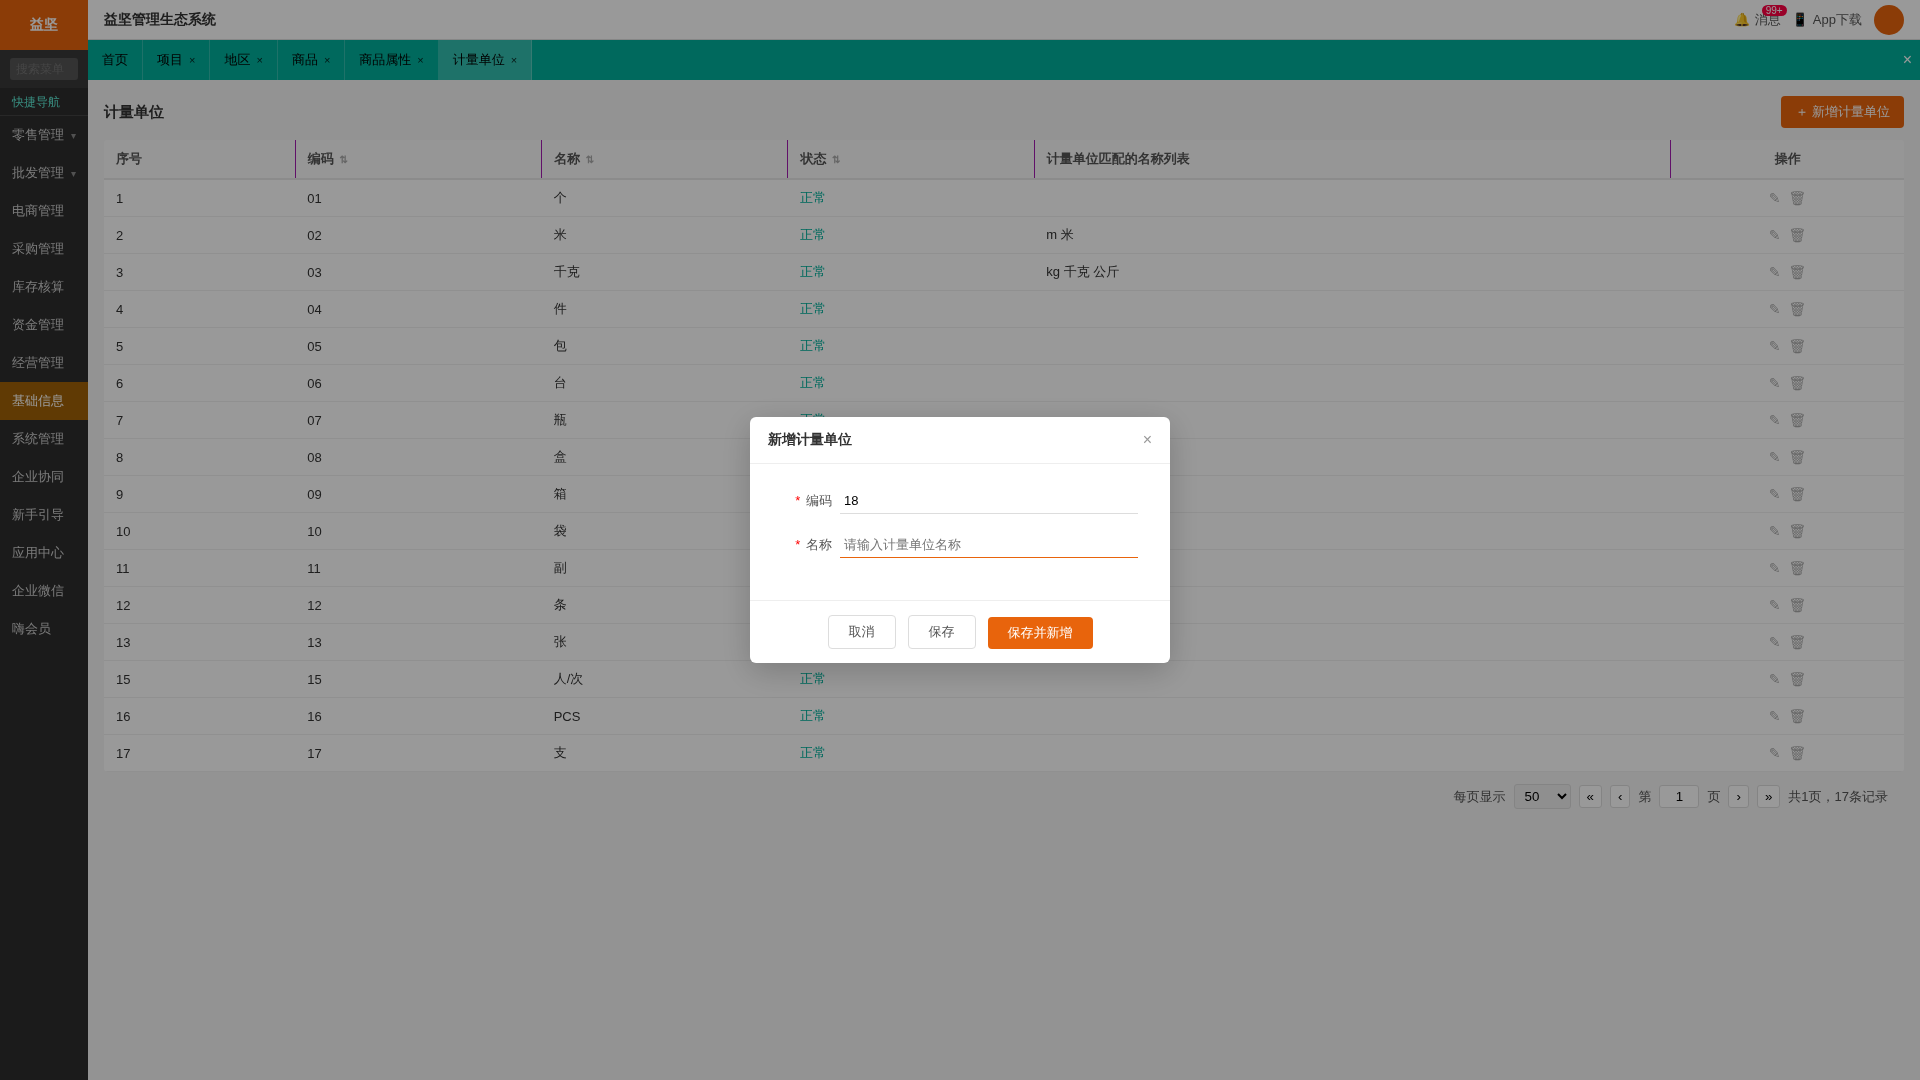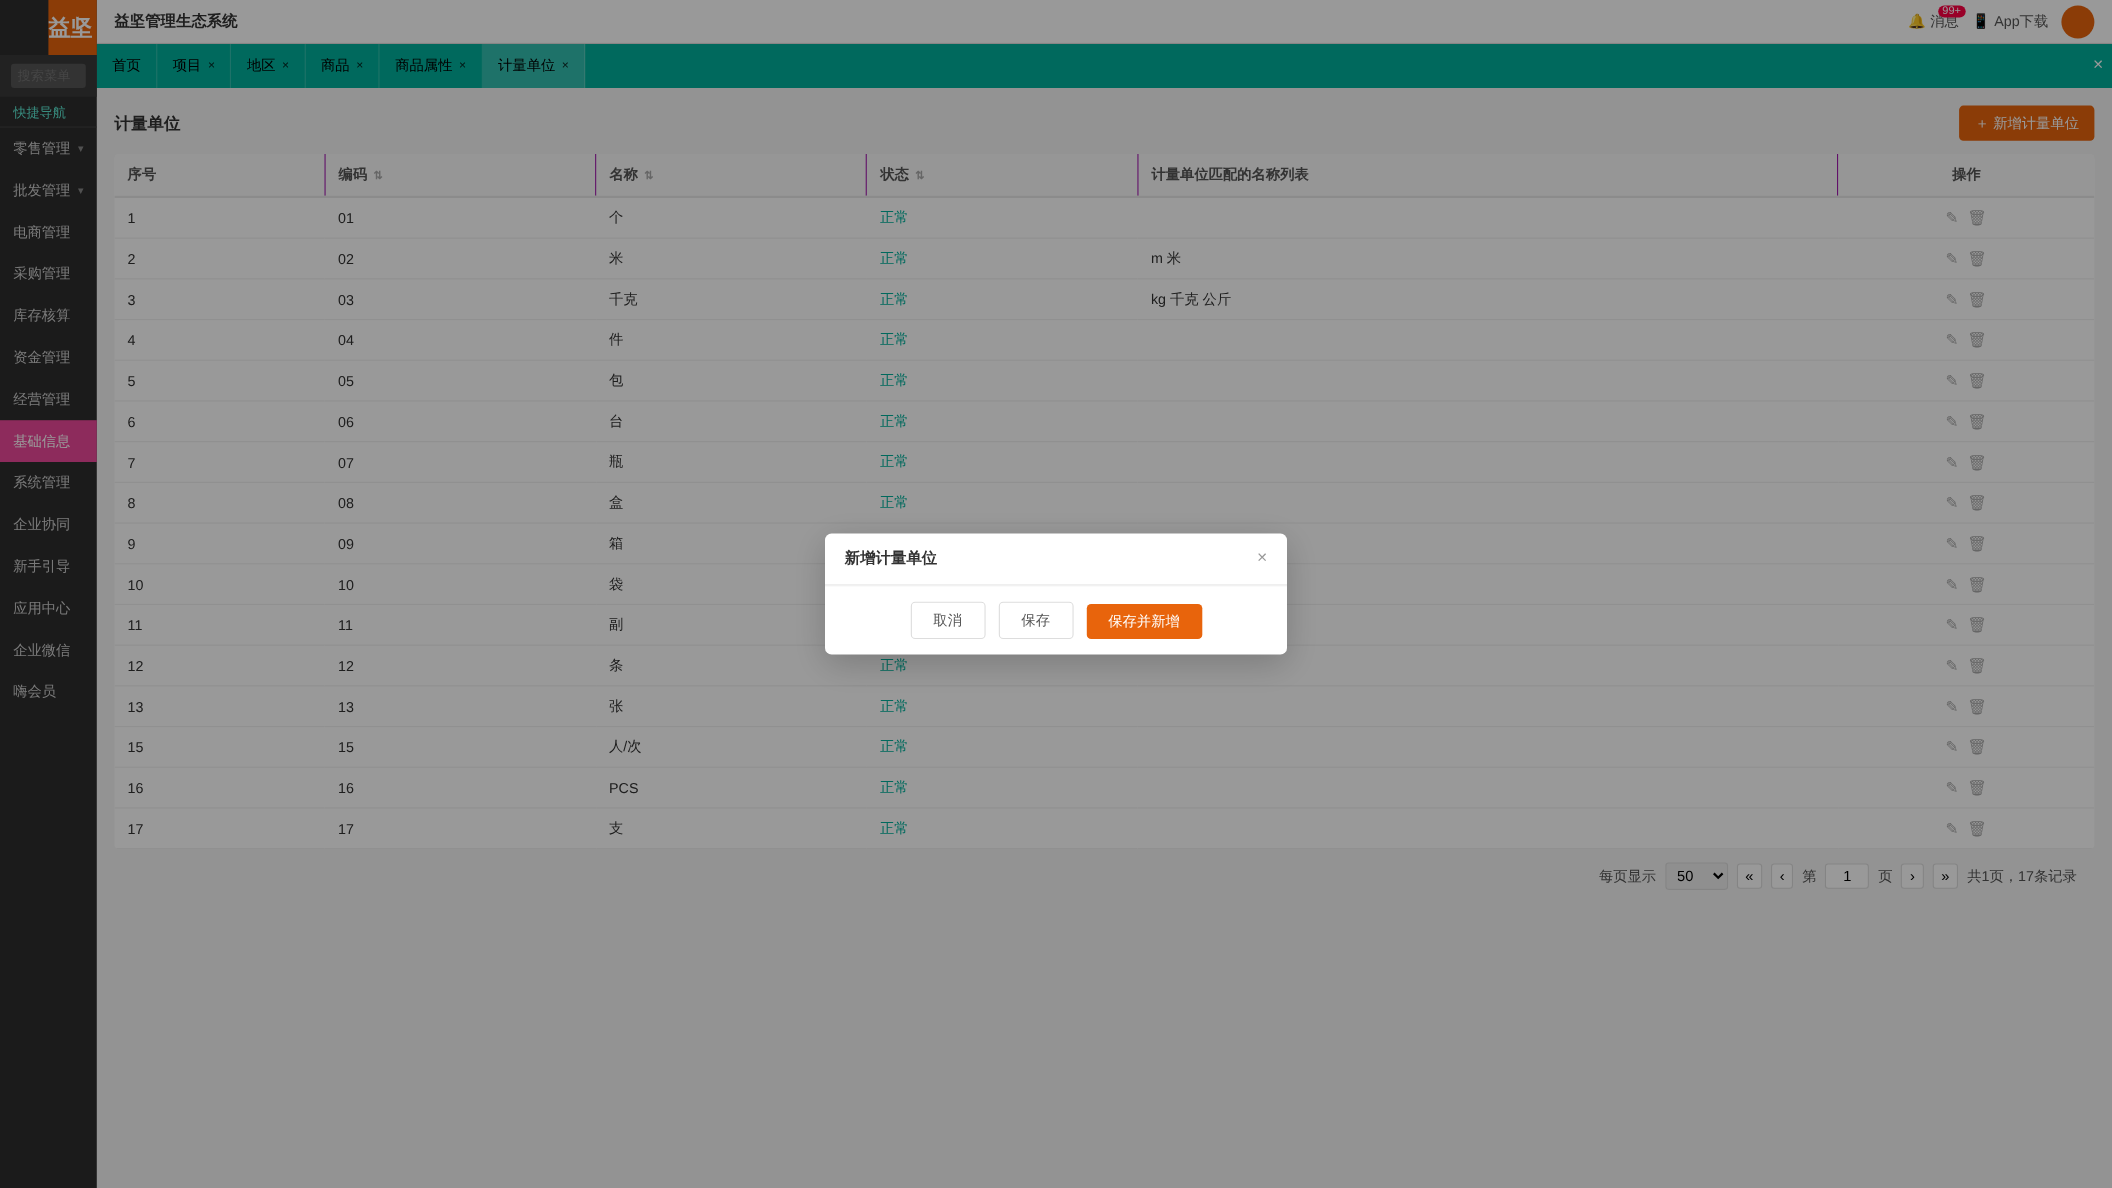--- a/index.html
+++ b/index.html
@@ -12,25 +12,24 @@
       display: flex;
       flex-direction: column;
       flex-shrink: 0;
       height: 100%;
     }
     .sidebar-logo {
       height: 50px;
       background: #e8640c;
       display: flex;
       align-items: center;
-      justify-content: flex-start;
+      justify-content: center;
       color: white;
-      font-size: 20px;
+      font-size: 14px;
       font-weight: bold;
-      margin-left: 44px;
     }
     .sidebar-search {
       padding: 8px 10px;
       background: #3a3a3a;
     }
     .sidebar-search input {
       width: 100%;
       background: #555;
       border: none;
       color: #ccc;
@@ -46,21 +45,21 @@
     }
     .sidebar-item {
       display: flex;
       align-items: center;
       justify-content: space-between;
       color: #ccc;
       padding: 10px 12px;
       cursor: pointer;
       font-size: 13px;
     }
-    .sidebar-item.active { background: #ec4899; color: white; }
+    .sidebar-item.active { background: #a16207; color: white; }
     .sidebar-item .arrow { font-size: 10px; color: #888; }
 
     
     .main-area {
       flex: 1;
       display: flex;
       flex-direction: column;
       height: 100%;
       overflow: hidden;
     }
@@ -622,19 +621,35 @@
     </div>
   </div>
 </div>
 
 <div class="modal-overlay">
   <div class="modal">
     <div class="modal-header">
       <span class="modal-title">新增计量单位</span>
       <span class="modal-close">×</span>
     </div>
+    <div class="modal-body">
+      <div class="form-row">
+        <label class="form-label">
+          <span class="required-star">*</span>
+          <span>编码</span>
+        </label>
+        <input type="text" class="form-input" value="18" style="">
+      </div>
+      <div class="form-row">
+        <label class="form-label">
+          <span class="required-star">*</span>
+          <span>名称</span>
+        </label>
+        <input type="text" class="form-input focused" placeholder="请输入计量单位名称" style="">
+      </div>
+    </div>
     <div class="modal-footer">
       <button class="btn-cancel">取消</button>
       <button class="btn-save">保存</button>
       <button class="btn-save-new">保存并新增</button>
     </div>
   </div>
 </div>
 
 </body></html>

